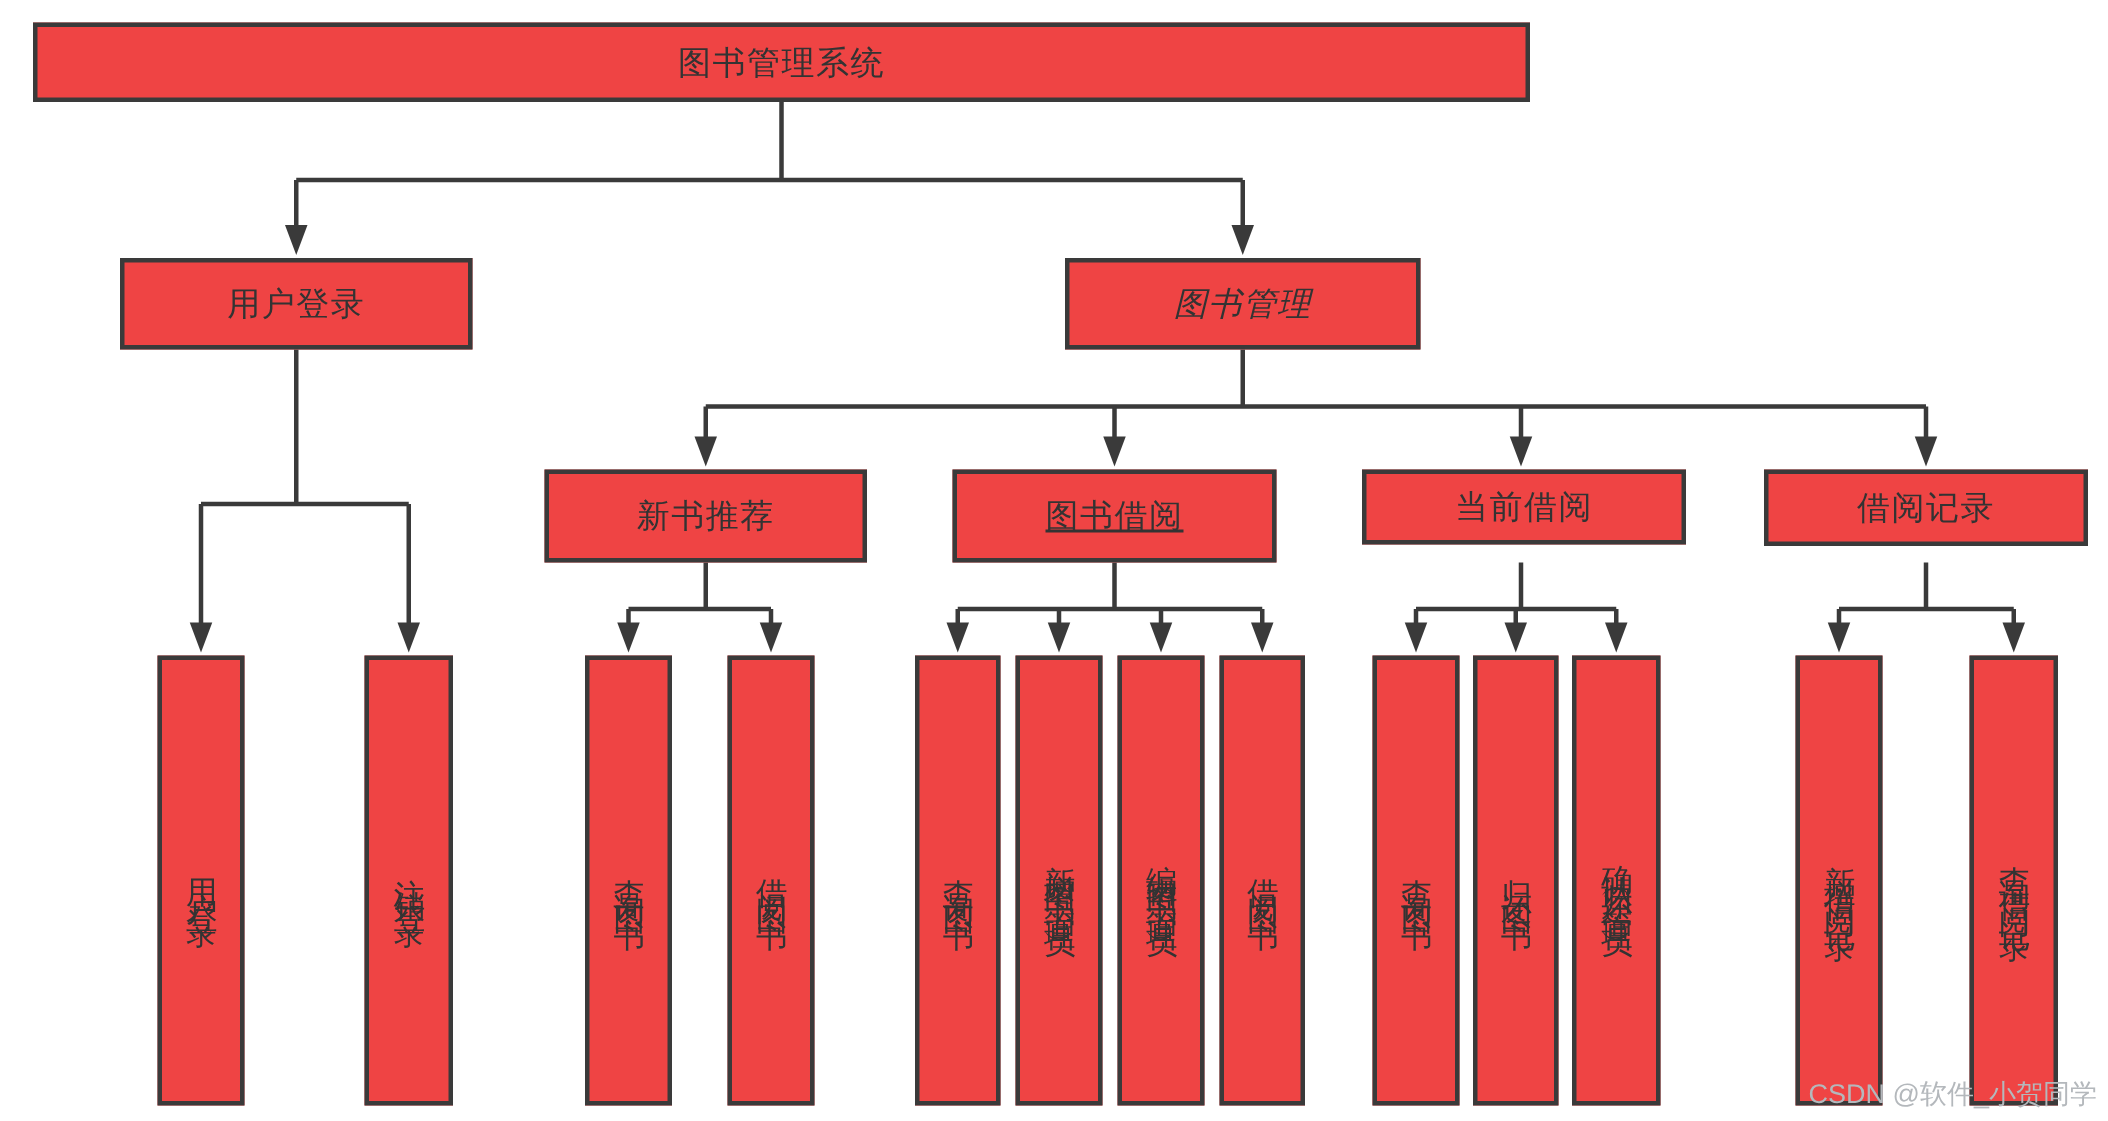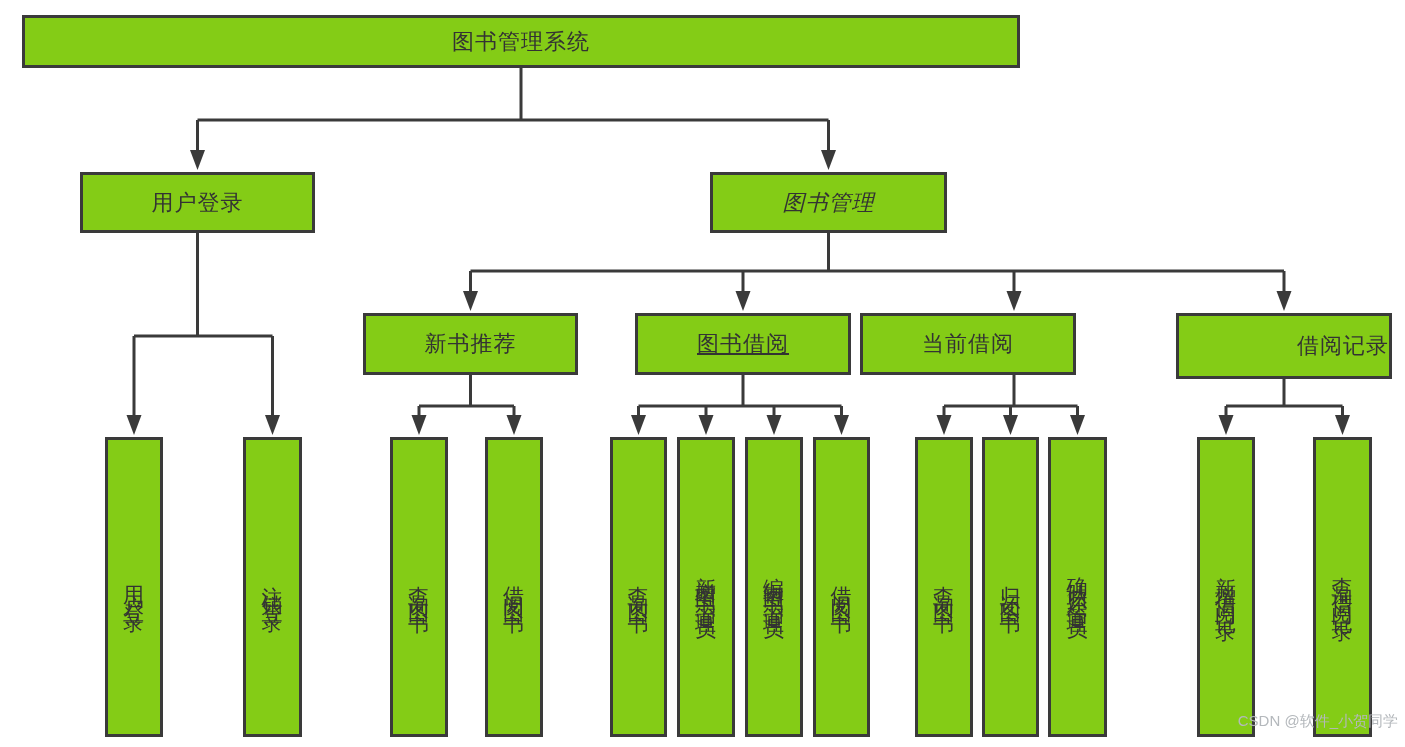--- a/index.html
+++ b/index.html
@@ -27,21 +27,21 @@
     fill: none;
   }
   .wires .tri {
     fill: #3a3a3a;
     stroke: none;
   }
   .box {
     position: absolute;
     box-sizing: border-box;
     border: 3px solid #3a3a3a;
-    background: #84cc16;
+    background: #ef4444;
     color: #333333;
     display: flex;
     align-items: center;
     justify-content: center;
     z-index: 2;
   }
   .hlabel {
     font-size: 22px;
     letter-spacing: 1px;
     white-space: nowrap;
@@ -50,23 +50,23 @@
     writing-mode: vertical-rl;
     text-orientation: mixed;
     font-size: 21px;
     line-height: 1;
     letter-spacing: 9px;
     white-space: nowrap;
   }
   .watermark {
     position: absolute;
     right: 7px;
-    bottom: 16px;
+    bottom: 6px;
     z-index: 5;
-    font-size: 15px;
+    font-size: 18px;
     color: #b4b8bc;
     white-space: nowrap;
   }
 </style>
 </head>
 <body>
 
 <div class="canvas">
 
   <svg class="wires" width="1405" height="747" viewBox="0 0 1405 747">
@@ -128,24 +128,24 @@
   <div class="box" style="left:710px; top:172px; width:237px; height:61px;font-style:italic;">
     <span class="hlabel">图书管理</span>
   </div>
 
   <div class="box" style="left:363px; top:313px; width:215px; height:62px;text-align:right;">
     <span class="hlabel">新书推荐</span>
   </div>
   <div class="box" style="left:635px; top:313px; width:216px; height:62px;text-decoration:underline;">
     <span class="hlabel">图书借阅</span>
   </div>
-  <div class="box" style="left:860px; top:313px; width:216px; height:62px;">
+  <div class="box" style="left:908px; top:313px; width:216px; height:50px;">
     <span class="hlabel">当前借阅</span>
   </div>
-  <div class="box" style="left:1176px; top:313px; width:216px; height:66px;justify-content:flex-end;">
+  <div class="box" style="left:1176px; top:313px; width:216px; height:51px;">
     <span class="hlabel">借阅记录</span>
   </div>
 
   <div class="box" style="left:105px; top:437px; width:58px; height:300px;">
     <span class="vtext">用户登录</span>
   </div>
   <div class="box" style="left:243px; top:437px; width:59px; height:300px;">
     <span class="vtext">注销登录</span>
   </div>
 

